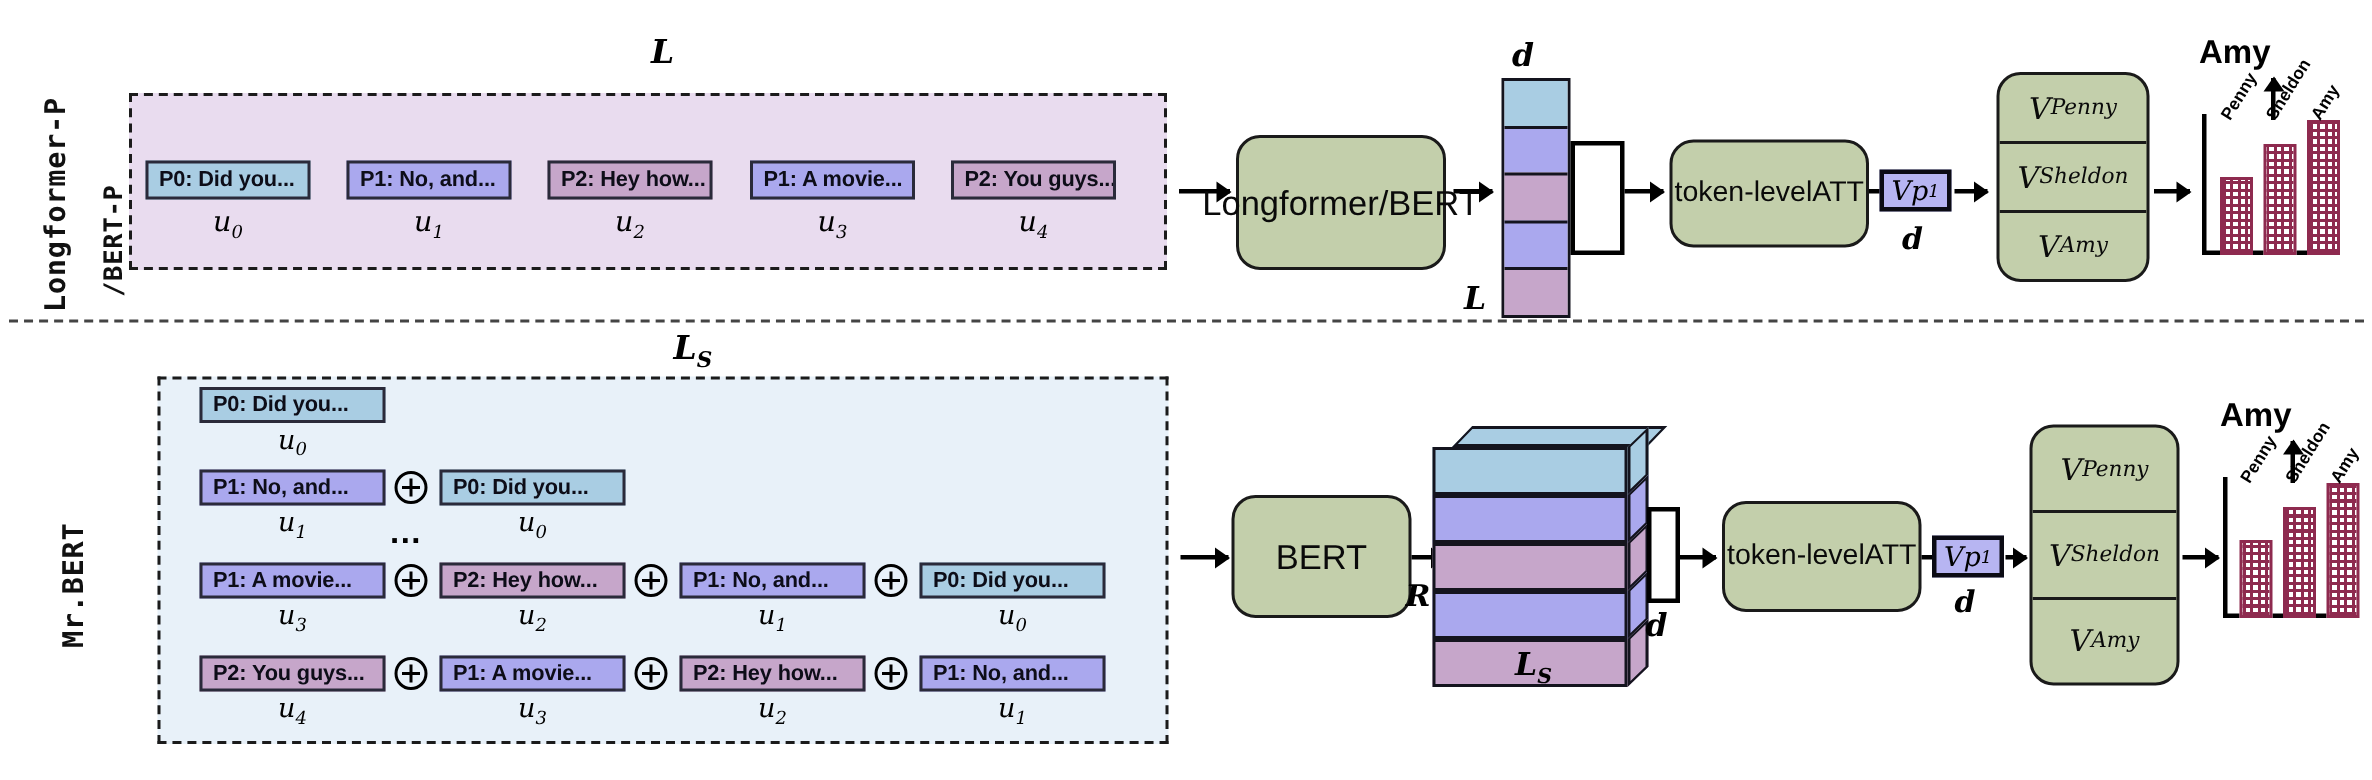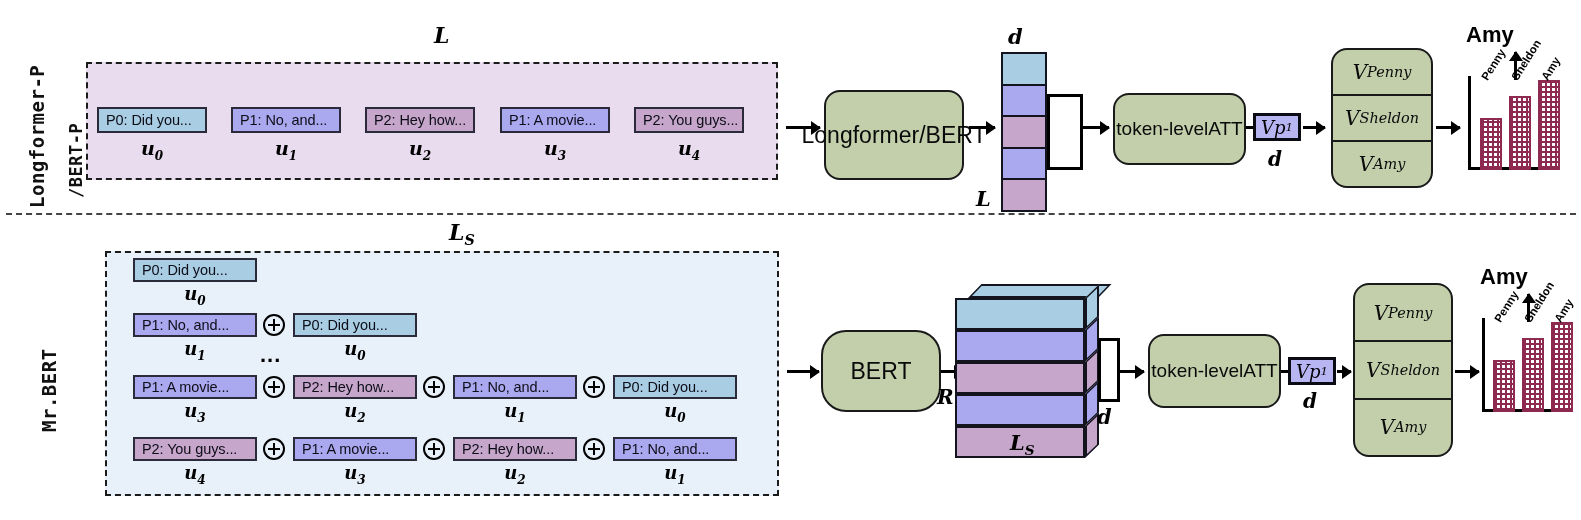--- a/index.html
+++ b/index.html
@@ -38,39 +38,38 @@
   }
 
   
   .chip{
     position:absolute;
     box-sizing:border-box;
     border:2px solid #2a2a3a;
     display:flex;align-items:center;
     padding-left:7px;
     font-size:14.5px;
-    font-weight:400;
+    font-weight:700;
     color:#0d0d18;
     letter-spacing:-0.1px;
     white-space:nowrap;
     overflow:hidden;
   }
   .c-p0{background:#a9cde3;}
   .c-p1{background:#aaa8ee;}
   .c-p2{background:#c6a6ca;}
 
   .ulabel{
     position:absolute;
     font-family:"DejaVu Serif","Liberation Serif",serif;
     font-style:italic;
     font-size:19px;
     color:#000;
     white-space:nowrap;
     text-align:center;
-    font-weight:bold;
   }
   .ulabel sub{font-size:12px;font-style:italic;}
 
   
   .oplus{
     position:absolute;
     width:22px;height:22px;border-radius:50%;
     border:2px solid #000;box-sizing:border-box;
   }
   .oplus:before,.oplus:after{
@@ -311,21 +310,21 @@
   <div class="chip c-p2" style="left:453px;top:437px;width:124px;height:24px;">P2: Hey how...</div>
   <div class="oplus" style="left:583px;top:438px;"></div>
   <div class="chip c-p1" style="left:613px;top:437px;width:124px;height:24px;">P1: No, and...</div>
   <div class="ulabel" style="left:133px;top:462px;width:124px;font-size:18px;">u<sub>4</sub></div>
   <div class="ulabel" style="left:293px;top:462px;width:124px;font-size:18px;">u<sub>3</sub></div>
   <div class="ulabel" style="left:453px;top:462px;width:124px;font-size:18px;">u<sub>2</sub></div>
   <div class="ulabel" style="left:613px;top:462px;width:124px;font-size:18px;">u<sub>1</sub></div>
 
   <div class="arrow" style="left:787px;top:370px;width:32px;"></div>
 
-  <div class="module" style="left:821px;top:330px;width:120px;height:82px;border-radius:25px;">
+  <div class="module" style="left:821px;top:330px;width:120px;height:82px;">
     <span class="ln">BERT</span>
   </div>
 
   <div class="arrow" style="left:941px;top:370px;width:22px;"></div>
   <div class="mlab" style="left:937px;top:385px;font-size:20px;">R</div>
 
   <div class="slabwrap" style="left:955px;top:284px;width:160px;height:160px;">
 
     <div class="slab-top c-p0" style="left:0;top:0;width:130px;height:14px;
                 transform:skewX(-44deg);transform-origin:bottom left;margin-left:13px;"></div>

